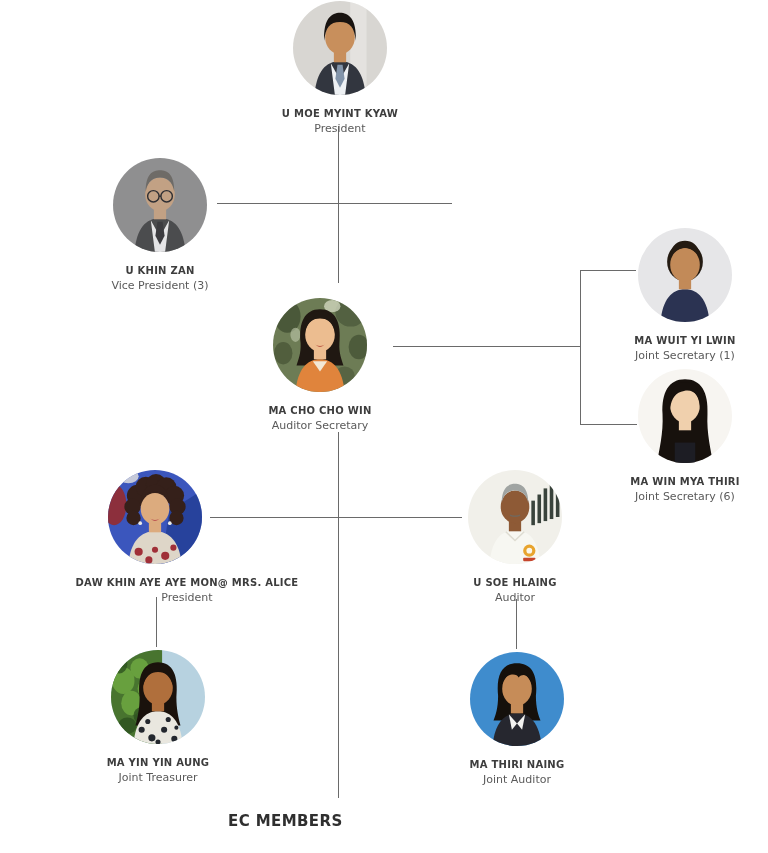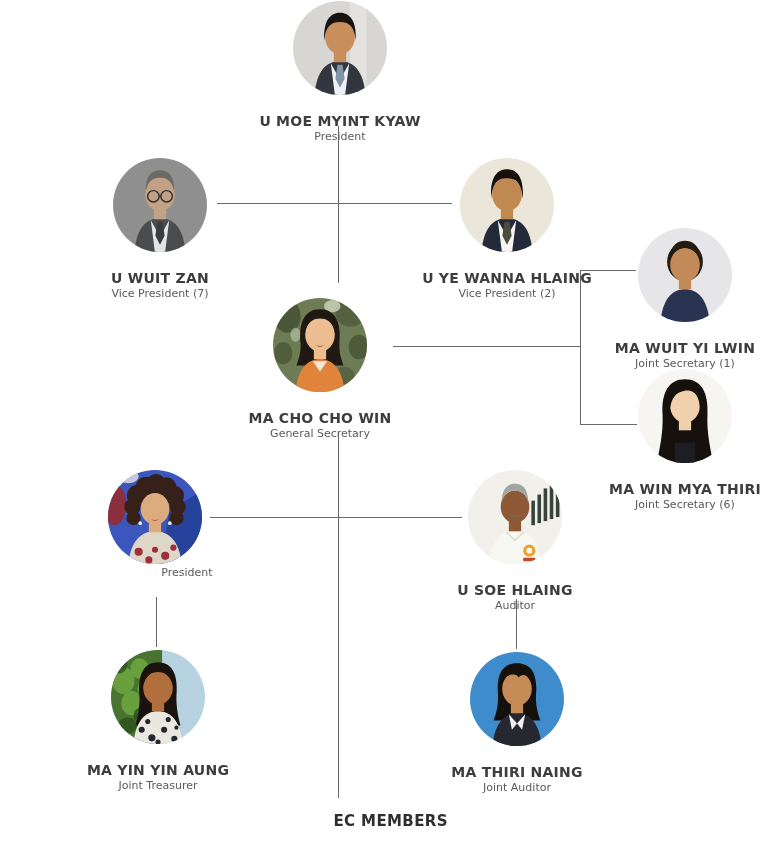--- a/index.html
+++ b/index.html
@@ -7,25 +7,25 @@
   .canvas{
     position:relative;width:768px;height:853px;overflow:hidden;
     background:var(--background,#ffffff);
     font-family:"DejaVu Sans","Liberation Sans",sans-serif;
   }
   .lines{position:absolute;left:0;top:0;width:768px;height:853px;}
   .lines line{stroke:var(--line,#6a6a6a);stroke-width:1;shape-rendering:crispEdges;}
   .node{position:absolute;width:240px;display:flex;flex-direction:column;align-items:center;}
   .photo{width:94px;height:94px;border-radius:50%;overflow:hidden;flex:0 0 auto;}
   .photo svg{display:block;width:94px;height:94px;}
-  .pname{margin-top:20px;font-size:14px;font-weight:700;letter-spacing:.25px;
+  .pname{margin-top:12px;font-size:10px;font-weight:700;letter-spacing:.25px;
          color:var(--name_text,#3d3d3d);line-height:13px;white-space:nowrap;text-align:right;}
   .prole{margin-top:2px;font-size:11px;color:var(--role_text,#5a5a5a);line-height:14px;
          white-space:nowrap;text-align:left;}
-  .heading{position:absolute;left:228px;top:812px;width:220px;text-align:right;
+  .heading{position:absolute;left:228px;top:812px;width:220px;text-align:left;
            font-size:15px;font-weight:700;letter-spacing:.4px;color:var(--heading_text,#2f2f2f);}
   
   #node-president{left:220px;top:1px;}
   #node-vp1{left:40px;top:158px;}
   #node-vp2{left:387px;top:158px;}
   #node-gs{left:200px;top:298px;}
   #node-js1{left:565px;top:228px;}
   #node-js2{left:565px;top:369px;}
   #node-treasurer{left:37px;top:470px;width:300px;}
   #node-treasurer .photo{transform:translateX(-32px);}
@@ -78,39 +78,24 @@
         <rect x="40" y="46" width="12" height="14" fill="var(--skin)"></rect>
         <ellipse cx="46" cy="35.5" rx="14.5" ry="16.5" fill="var(--skin)"></ellipse>
         <path d="M32,33 C32,16 38.5,12 46,12 C53.5,12 60,16 60,33 C58,22.5 53,19 46,19 C39,19 34,22.5 32,33 Z" fill="var(--hair)"></path>
         <g fill="none" stroke="#2f2f33" stroke-width="1.4">
           <circle cx="39.5" cy="37.5" r="5.6"></circle>
             <circle cx="52.5" cy="37.5" r="5.6"></circle>
             <path d="M45.1,37.5 L46.9,37.5"></path>
         </g>
       </svg>
     </div>
-    <div class="pname">U WUIT ZAN</div>
-    <div class="prole">Vice President (7)</div>
-  </div>
-
-  <div class="node" id="node-vp2">
-    <div class="photo" style="--bg: #ebe6da; --skin: #bf8951; --hair: #16110d; --shirt: #232b3b; --tie: #4b4e3f;">
-      <svg viewBox="0 0 92 92">
-        <rect width="92" height="92" fill="var(--bg)"></rect>
-        <path d="M46,59 C32,59 23,69 21,92 L71,92 C69,69 60,59 46,59 Z" fill="var(--shirt)"></path>
-        <path d="M37,61 L46,77 L55,61 L51,92 L41,92 Z" fill="#f6f4ee"></path>
-        <path d="M43.5,62.5 L48.5,62.5 L50.5,76 L46,85 L41.5,76 Z" fill="var(--tie)"></path>
-        <rect x="40" y="46" width="12" height="14" fill="var(--skin)"></rect>
-        <ellipse cx="46" cy="35.5" rx="14.5" ry="16.5" fill="var(--skin)"></ellipse>
-        <path d="M30.5,40 C29,16.5 38,11 46,11 C54,11 63,16.5 61.5,40 C60,25 56,19.8 46,19.8 C36,19.8 32,25 30.5,40 Z" fill="var(--hair)"></path>
-      </svg>
-    </div>
-    <div class="pname">U YE WANNA HLAING</div>
-    <div class="prole">Vice President (2)</div>
-  </div>
+    <div class="pname">U KHIN ZAN</div>
+    <div class="prole">Vice President (3)</div>
+  </div>
+
 
   <div class="node" id="node-gs">
     <div class="photo" style="--bg: #6d7c55; --detail: #2e3a22; --skin: #ecbd90; --hair: #201812; --shirt: #e0843c;">
       <svg viewBox="0 0 92 92">
         <rect width="92" height="92" fill="var(--bg)"></rect>
         <g fill="var(--detail,#2e3a22)">
           <ellipse cx="14" cy="18" rx="13" ry="16" opacity=".55"></ellipse>
             <ellipse cx="76" cy="14" rx="15" ry="14" opacity=".4"></ellipse>
           <ellipse cx="84" cy="48" rx="10" ry="12" opacity=".5"></ellipse>
             <ellipse cx="10" cy="54" rx="9" ry="11" opacity=".45"></ellipse>
@@ -121,21 +106,21 @@
         <path d="M46,11 C31,11 25,24 27,44 C27.5,54 25,60 23,66 L69,66 C67,60 64.5,54 65,44 C67,24 61,11 46,11 Z" fill="var(--hair)"></path>
         <path d="M46,60 C33,60 24,70 22,92 L70,92 C68,70 59,60 46,60 Z" fill="var(--shirt)"></path>
         <path d="M39,62 L46,72 L53,62 Z" fill="#f3e8d5"></path>
         <rect x="40" y="47" width="12" height="13" fill="var(--skin)"></rect>
         <ellipse cx="46" cy="36" rx="14.5" ry="16.5" fill="var(--skin)"></ellipse>
         <path d="M31,36 C31,18 38,13 46,13 C54,13 61,18 61,36 C59,24 55,20 46,20 C37,20 33,24 31,36 Z" fill="var(--hair)"></path>
         <path d="M41.5,45.5 Q46,48.5 50.5,45.5 Q46,50 41.5,45.5 Z" fill="#a83226"></path>
       </svg>
     </div>
     <div class="pname">MA CHO CHO WIN</div>
-    <div class="prole">General Secretary</div>
+    <div class="prole">Auditor Secretary</div>
   </div>
 
   <div class="node" id="node-js1">
     <div class="photo" style="--bg: #e6e6e8; --skin: #c28a58; --hair: #241b12; --shirt: #2b3352;">
       <svg viewBox="0 0 92 92">
         <rect width="92" height="92" fill="var(--bg)"></rect>
         <ellipse cx="46" cy="33" rx="17.5" ry="19" fill="var(--hair)"></ellipse>
         <path d="M46,60 C33,60 24,70 22,92 L70,92 C68,70 59,60 46,60 Z" fill="var(--shirt)"></path>
         <rect x="40" y="47" width="12" height="13" fill="var(--skin)"></rect>
         <ellipse cx="46" cy="36" rx="14.5" ry="16.5" fill="var(--skin)"></ellipse>
@@ -188,20 +173,21 @@
             <circle cx="46" cy="78" r="3"></circle>
         </g>
         <rect x="40" y="48" width="12" height="13" fill="var(--skin)"></rect>
         <ellipse cx="46" cy="38" rx="14" ry="15.5" fill="var(--skin)"></ellipse>
         <path d="M32,32 C33,19 39,14.5 46,14.5 C53,14.5 59,19 60,32 C56,23 51,20.5 46,20.5 C41,20.5 36,23 32,32 Z" fill="var(--hair)"></path>
         <circle cx="31.5" cy="52" r="1.8" fill="#ecece8"></circle>
           <circle cx="60.5" cy="52" r="1.8" fill="#ecece8"></circle>
         <path d="M41.5,47.5 Q46,50.5 50.5,47.5 Q46,52 41.5,47.5 Z" fill="#b03240"></path>
       </svg>
     </div>
+    <div class="pname">DAW KHIN AYE AYE MON@ MRS. ALICE</div>
     <div class="prole">President</div>
   </div>
 
   <div class="node" id="node-auditor">
     <div class="photo" style="--bg: #f1f0ea; --detail: #39433c; --skin: #8e5a36; --hair: #a0a4a2; --shirt: #f7f7f2; --accent: #e8a42e;">
       <svg viewBox="0 0 92 92">
         <rect width="92" height="92" fill="var(--bg)"></rect>
         <g fill="var(--detail,#39433c)">
           <rect x="62" y="30" width="3.5" height="24"></rect>
             <rect x="68" y="24" width="3.5" height="28"></rect>

